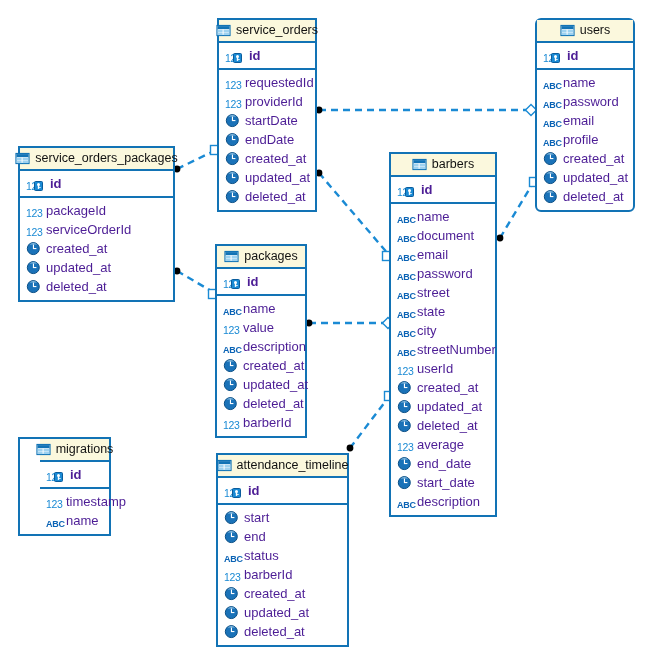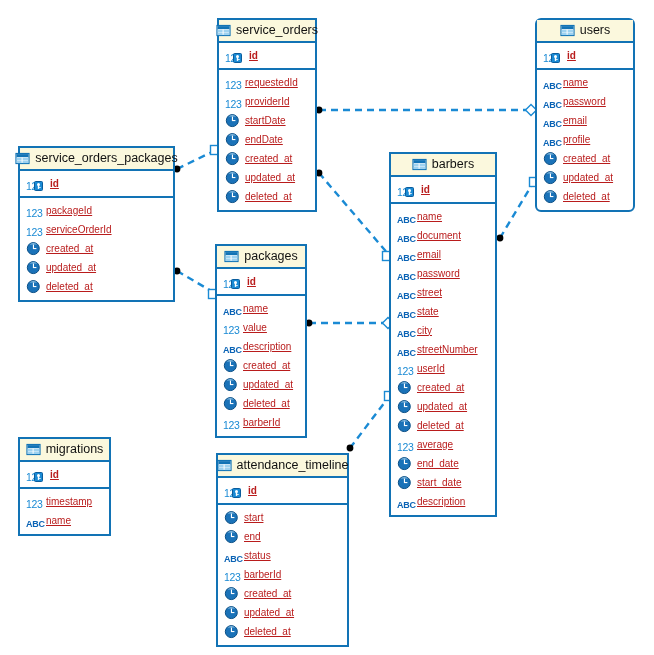--- a/index.html
+++ b/index.html
@@ -57,25 +57,24 @@
   }
   .col {
     display: flex;
     align-items: center;
     gap: 5px;
     padding: 0 6px;
     height: 19px;
     box-sizing: border-box;
   }
   .col-name {
-    font-size: 10px;
-    color: #b91c1c;
+    font-size: 13px;
+    color: #4c1d95;
     white-space: nowrap;
     line-height: 1;
-    text-decoration: underline;
   }
   .col-name.pk { font-weight: bold; }
 
   
   .ico {
     flex: 0 0 auto;
     display: inline-block;
     position: relative;
     width: 15px;
     height: 15px;
@@ -583,21 +582,21 @@
               </svg>
             </span>
             <span class="col-name">deleted_at</span>
           </div>
           <div class="col">
             <span class="ico"><span class="ico-num">123</span></span>
             <span class="col-name">barberId</span>
           </div>
         </div>
       </div>
-      <div class="entity" style="left: 18px; top: 437px; width: 93px;">
+      <div class="entity" style="left: 18px; top: 437px; width: 93px; padding-left: 20px;">
         <div class="entity-header">
           <span class="ico">
             <svg width="15" height="15" viewBox="0 0 15 15">
               <rect x="1" y="2.5" width="13" height="10" fill="#ffffff" stroke="#1273b5" stroke-width="1.2"></rect>
               <rect x="1.6" y="3.1" width="11.8" height="3" fill="#1273b5"></rect>
               <rect x="1.6" y="6.6" width="5" height="2.6" fill="#9ed2f0"></rect>
               <rect x="7.6" y="6.6" width="5.8" height="2.6" fill="#9ed2f0"></rect>
               <rect x="1.6" y="9.5" width="5" height="2.6" fill="#9ed2f0"></rect>
               <rect x="7.6" y="9.5" width="5.8" height="2.6" fill="#9ed2f0"></rect>
             </svg>

